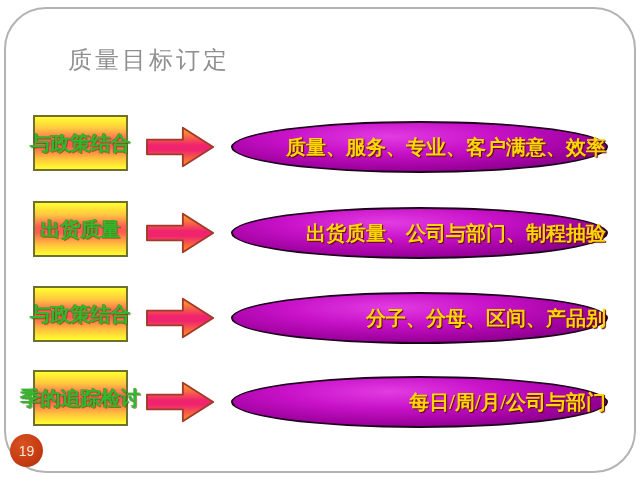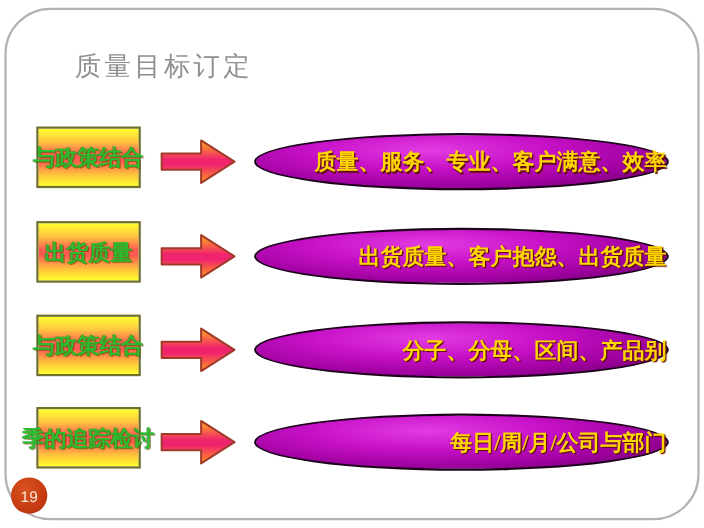--- a/index.html
+++ b/index.html
@@ -70,21 +70,21 @@
           <linearGradient id="ag2" x1="0" y1="0" x2="0" y2="1">
         <stop offset="0" stop-color="#ffae1a"></stop>
             <stop offset="0.45" stop-color="#f0246e"></stop>
         <stop offset="0.58" stop-color="#f0246e"></stop>
             <stop offset="1" stop-color="#ff9a1a"></stop>
       </linearGradient>
         </defs>
       <path d="M1,17 H40 V4 L73,25 L40,46 V33 H1 Z" fill="url(#ag2)" stroke="#a03a2a" stroke-width="2" stroke-linejoin="round"></path>
     </svg>
     <div class="oval">
-      <span class="oval-label">出货质量、客户抱怨、出货质量</span>
+      <span class="oval-label">出货质量、公司与部门、制程抽验</span>
     </div>
   </div>
 
   <div class="row r3">
     <div class="goal-box">
       <span class="goal-label">与政策结合</span>
     </div>
     <svg class="arrow" viewBox="0 0 76 50">
       <defs>
           <linearGradient id="ag3" x1="0" y1="0" x2="0" y2="1">

